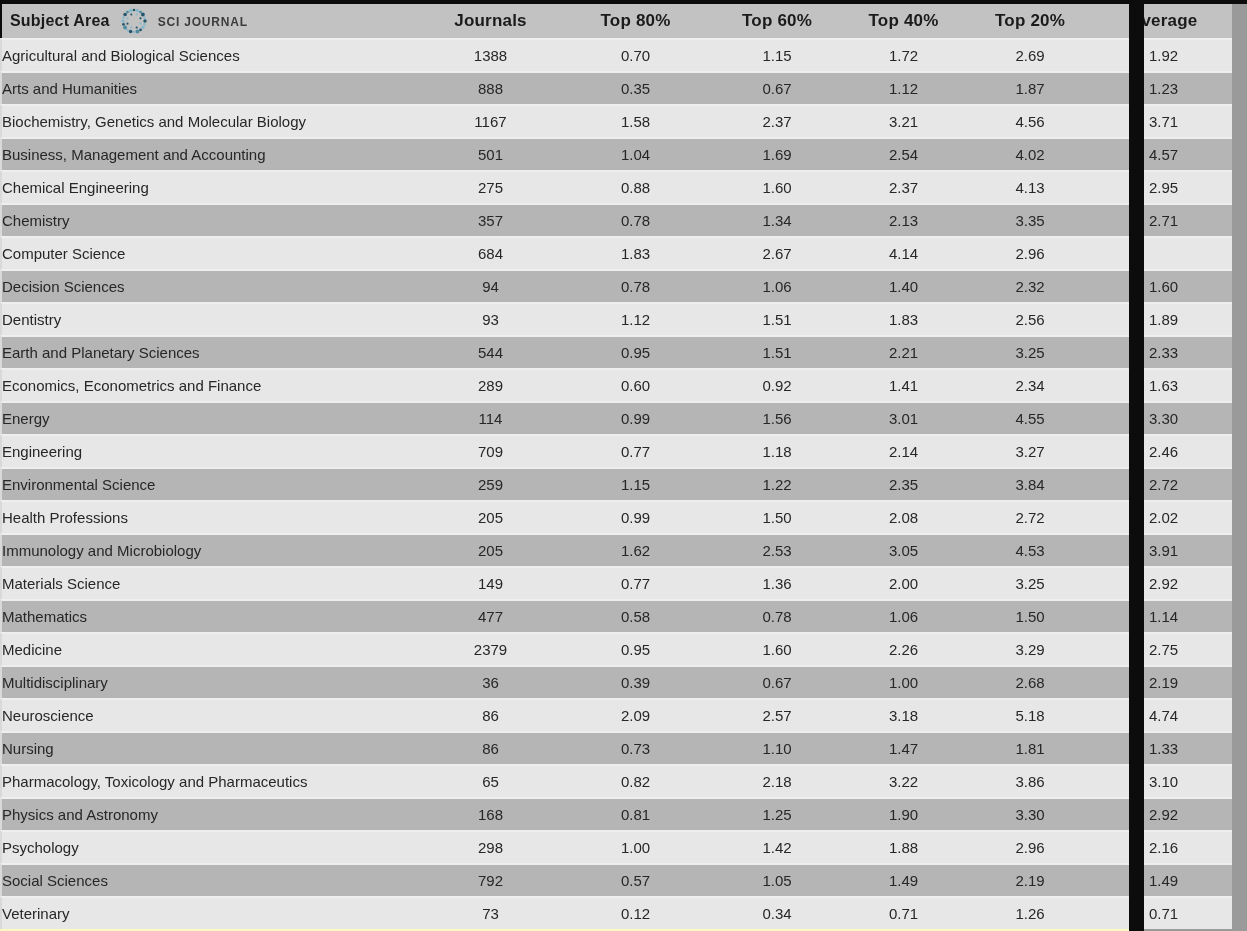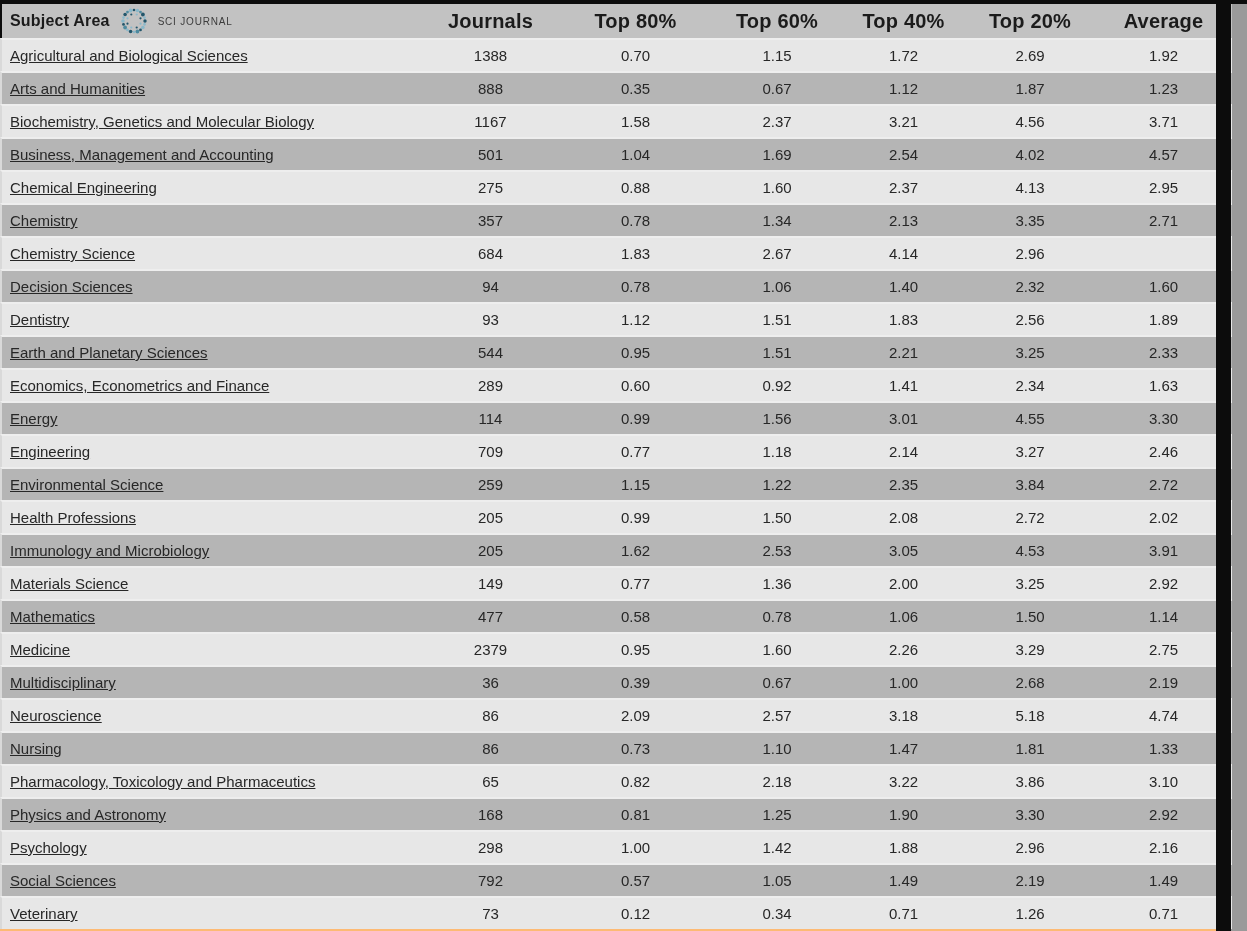--- a/index.html
+++ b/index.html
@@ -6,23 +6,23 @@
     margin: 0;
     padding: 0;
     width: 1247px;
     height: 931px;
     overflow: hidden;
     background: #9a9a9a;
     font-family: "Liberation Sans", "DejaVu Sans", sans-serif;
   }
   .page {
     position: relative;
-    width: 1231px;
+    width: 1144px;
     height: 931px;
-    background: #fdba74;
+    background: #fef9c3;
   }
   .top-border {
     position: absolute;
     left: 0; top: 0;
     width: 1247px; height: 4px;
     background: #0c0c0c;
   }
   .right-border {
     position: absolute;
     right: 0; top: 0;
@@ -42,33 +42,33 @@
   .thead {
     height: 34px;
     background: #c2c2c2;
     border-left: 2px solid #0c0c0c;
   }
   .th {
     display: flex;
     align-items: center;
     justify-content: center;
     font-weight: bold;
-    font-size: 20px;
+    font-size: 17px;
     color: #1b1b1b;
     letter-spacing: 0.2px;
   }
   .th-subject {
     justify-content: flex-start;
     padding-left: 8px;
     gap: 9px;
     font-size: 16px;
   }
   .logo-text {
-    font-size: 10px;
-    font-weight: normal;
+    font-size: 12px;
+    font-weight: bold;
     color: #3c3c3c;
     letter-spacing: 0.8px;
     margin-top: 1px;
   }
   .tbody .tr {
     height: 33px;
     border-top: 2px solid #eeeeee;
     border-left: 2px solid #d9d9d9;
   }
   .tbody .tr:nth-child(odd)  { background: #e7e7e7; }
@@ -77,22 +77,21 @@
     display: flex;
     align-items: center;
     justify-content: center;
     font-size: 15px;
     color: #272727;
     white-space: nowrap;
     overflow: hidden;
   }
   .td-subject {
     justify-content: flex-start;
-    padding-left: 8px;
-    text-decoration: underline;
+    padding-left: 0;
   }
   .logo-icon { flex: 0 0 auto; }
 </style>
 </head>
 <body>
 
 <div class="page">
   <div class="top-border"></div>
 
   <div class="table-wrap">
@@ -190,21 +189,21 @@
         <div class="tr" style="">
         <div class="td td-subject">Chemistry</div>
         <div class="td">357</div>
         <div class="td">0.78</div>
         <div class="td">1.34</div>
         <div class="td">2.13</div>
         <div class="td">3.35</div>
         <div class="td">2.71</div>
       </div>
         <div class="tr" style="">
-        <div class="td td-subject">Chemistry Science</div>
+        <div class="td td-subject">Computer Science</div>
         <div class="td">684</div>
         <div class="td">1.83</div>
         <div class="td">2.67</div>
         <div class="td">4.14</div>
         <div class="td">2.96</div>
       </div>
         <div class="tr" style="">
         <div class="td td-subject">Decision Sciences</div>
         <div class="td">94</div>
         <div class="td">0.78</div>

